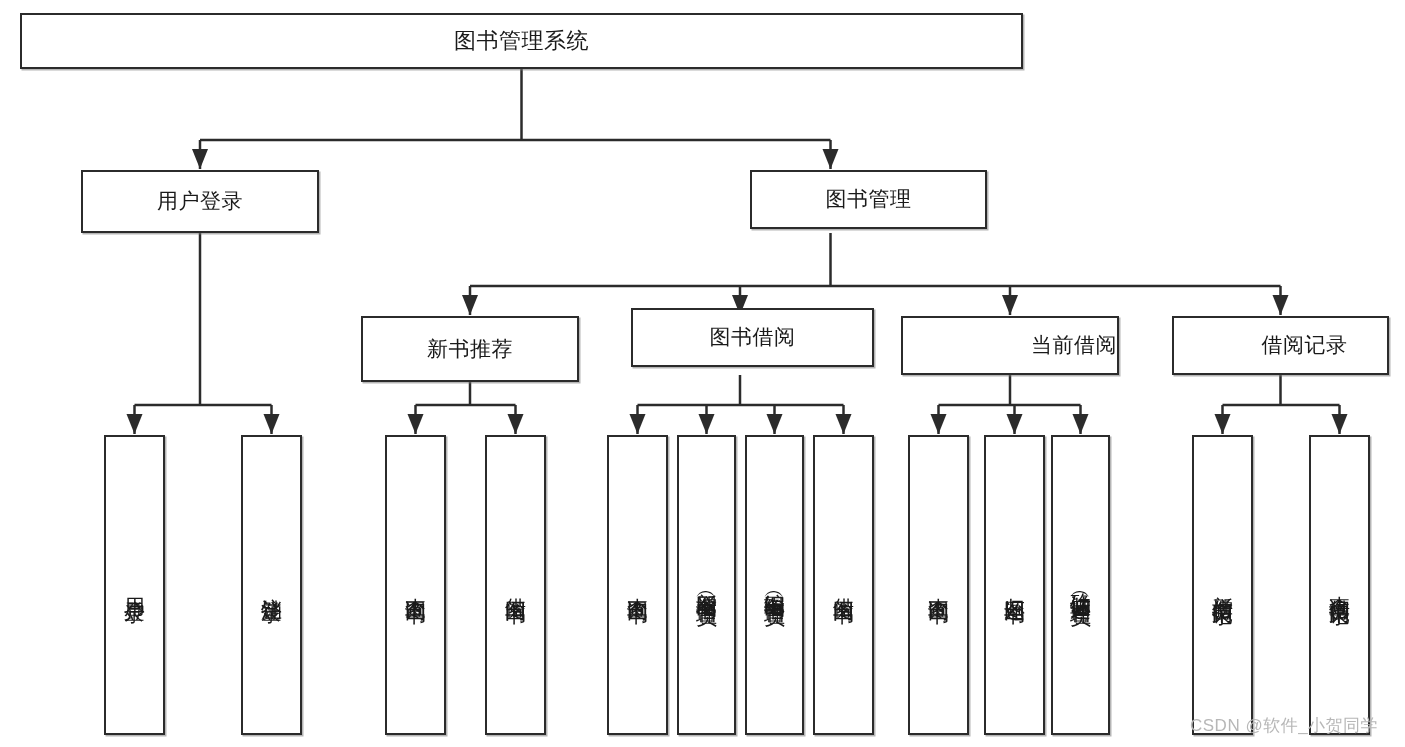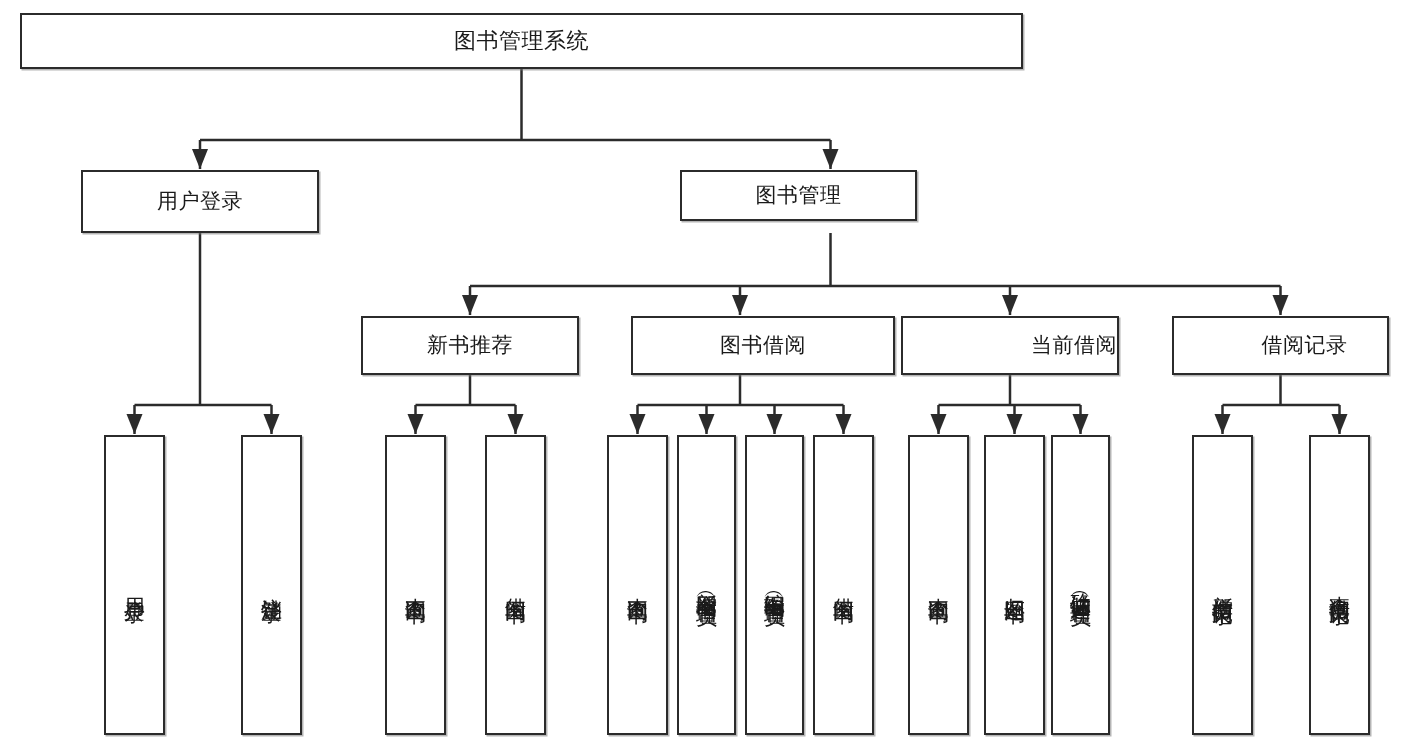--- a/index.html
+++ b/index.html
@@ -126,27 +126,27 @@
       <line x1="1339.5" y1="405" x2="1339.5" y2="434" stroke="#2b2b2b" stroke-width="2.5"></line>
       <polygon points="1331.5,414 1347.5,414 1339.5,434" fill="#2b2b2b"></polygon>
     </svg>
   <div id="node-layer">
       <div class="node-box horizontal root" style="left: 20px; top: 13px; width: 1003px; height: 56px;">
         <span class="node-label">图书管理系统</span>
       </div>
       <div class="node-box horizontal" style="left: 81px; top: 170px; width: 238px; height: 63px;">
         <span class="node-label">用户登录</span>
       </div>
-      <div class="node-box horizontal" style="left: 680px; top: 170px; width: 237px; height: 51px;">
+      <div class="node-box horizontal" style="left: 750px; top: 170px; width: 237px; height: 59px;">
         <span class="node-label">图书管理</span>
       </div>
-      <div class="node-box horizontal" style="left: 361px; top: 316px; width: 218px; height: 59px;">
+      <div class="node-box horizontal" style="left: 361px; top: 316px; width: 218px; height: 66px;">
         <span class="node-label">新书推荐</span>
       </div>
-      <div class="node-box horizontal" style="left: 631px; top: 316px; width: 264px; height: 59px;">
+      <div class="node-box horizontal" style="left: 631px; top: 308px; width: 243px; height: 59px;">
         <span class="node-label">图书借阅</span>
       </div>
       <div class="node-box horizontal" style="left: 901px; top: 316px; width: 218px; height: 59px; justify-content: flex-end;">
         <span class="node-label">当前借阅</span>
       </div>
       <div class="node-box horizontal" style="left: 1172px; top: 316px; width: 217px; height: 59px; padding-left: 48px;">
         <span class="node-label">借阅记录</span>
       </div>
       <div class="node-box vertical" style="left: 104px; top: 435px; width: 61px; height: 300px;">
         <span class="node-label">用户登录</span>
@@ -181,13 +181,14 @@
       <div class="node-box vertical" style="left: 1051px; top: 435px; width: 59px; height: 300px;">
         <span class="node-label">确认归还（管理员）</span>
       </div>
       <div class="node-box vertical" style="left: 1192px; top: 435px; width: 61px; height: 300px;">
         <span class="node-label">新增借阅记录</span>
       </div>
       <div class="node-box vertical" style="left: 1309px; top: 435px; width: 61px; height: 300px;">
         <span class="node-label">查询借阅记录</span>
       </div>
     </div>
+  <div class="watermark">CSDN @软件_小贺同学</div>
 </div>
 
 </body></html>

